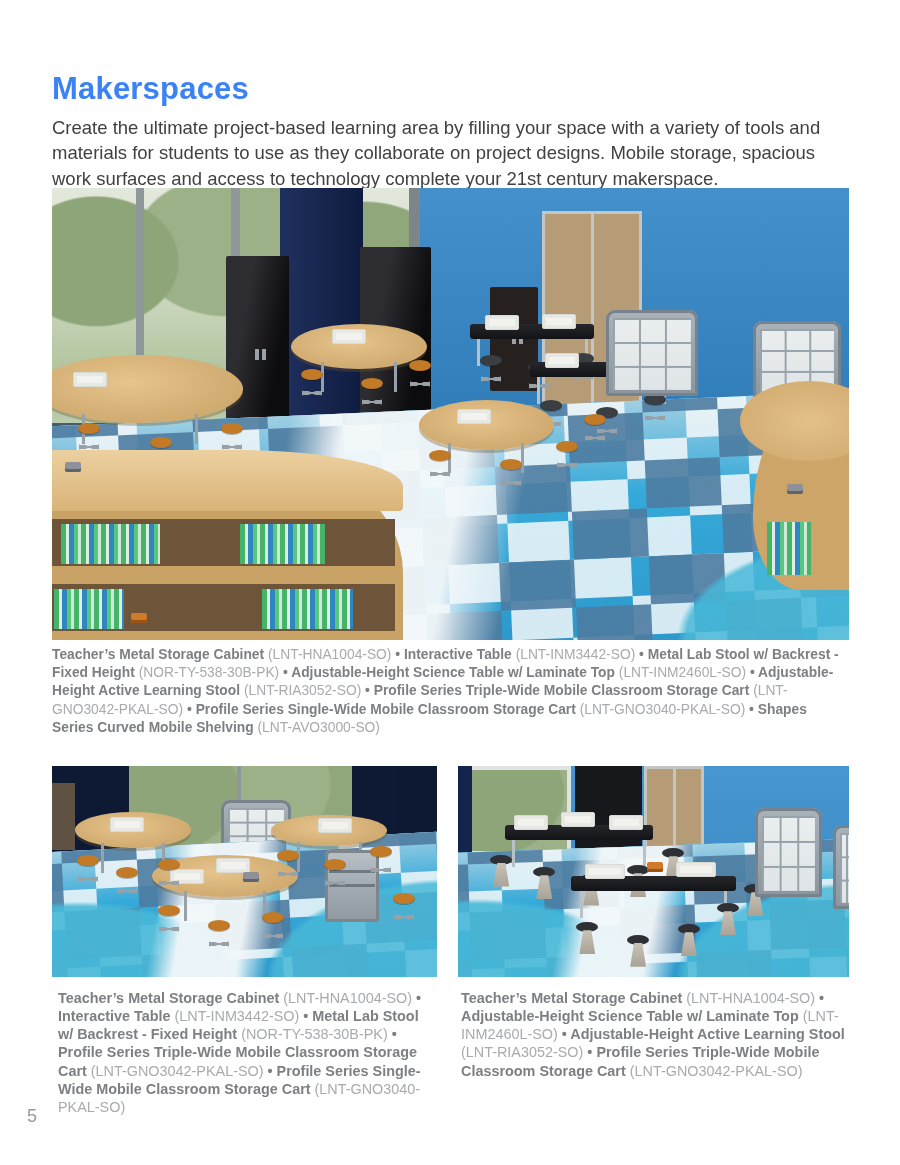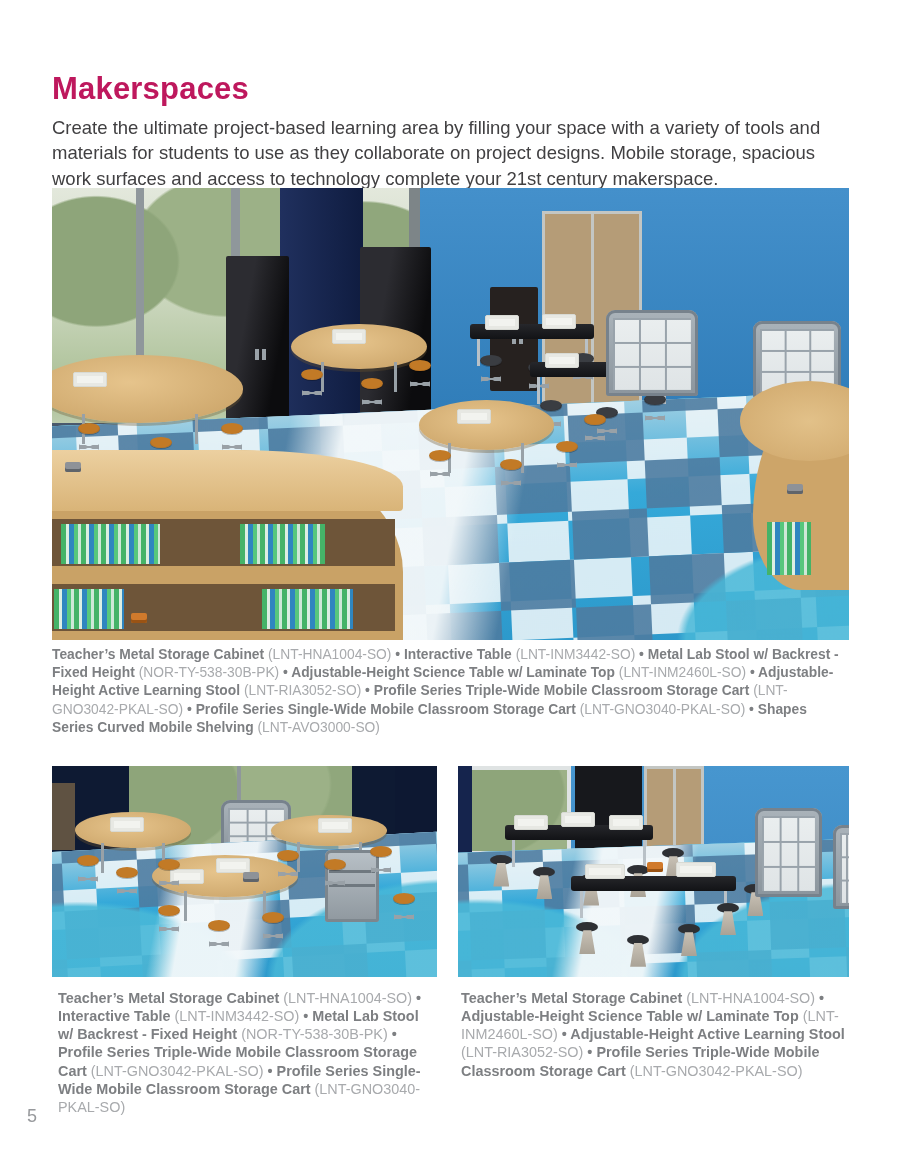--- a/index.html
+++ b/index.html
@@ -1,20 +1,20 @@
 <!DOCTYPE html>
 <html><head>
 <meta charset="utf-8">
 <style>
   html,body{margin:0;padding:0;background:#ffffff;}
   body{width:900px;height:1165px;position:relative;font-family:"Liberation Sans",sans-serif;overflow:hidden;}
   .abs{position:absolute;}
 
   
-  #page-title{left:52px;top:50px;font-size:31px;font-weight:bold;color:#be185d;letter-spacing:.2px;}
+  #page-title{left:52px;top:50px;font-size:31px;font-weight:bold;color:#3b82f6;letter-spacing:.2px;}
   #intro{left:52px;top:96px;width:806px;font-size:18.5px;line-height:1.4;color:#414042;}
   .caption{color:#7d7f82;}
   .cap-name{font-weight:bold;color:#7d7f82;}
   .cap-sep{font-weight:bold;color:#7d7f82;}
   .cap-sku{color:#a8aaad;font-weight:normal;}
   #caption-main{left:52px;top:646px;width:800px;font-size:13.8px;line-height:1.32;}
   #caption-left{left:58px;top:989px;width:378px;font-size:14.4px;line-height:1.26;}
   #caption-right{left:461px;top:989px;width:390px;font-size:14.4px;line-height:1.26;}
   #page-number{left:27px;top:1106px;font-size:18px;color:#97999c;}
 

